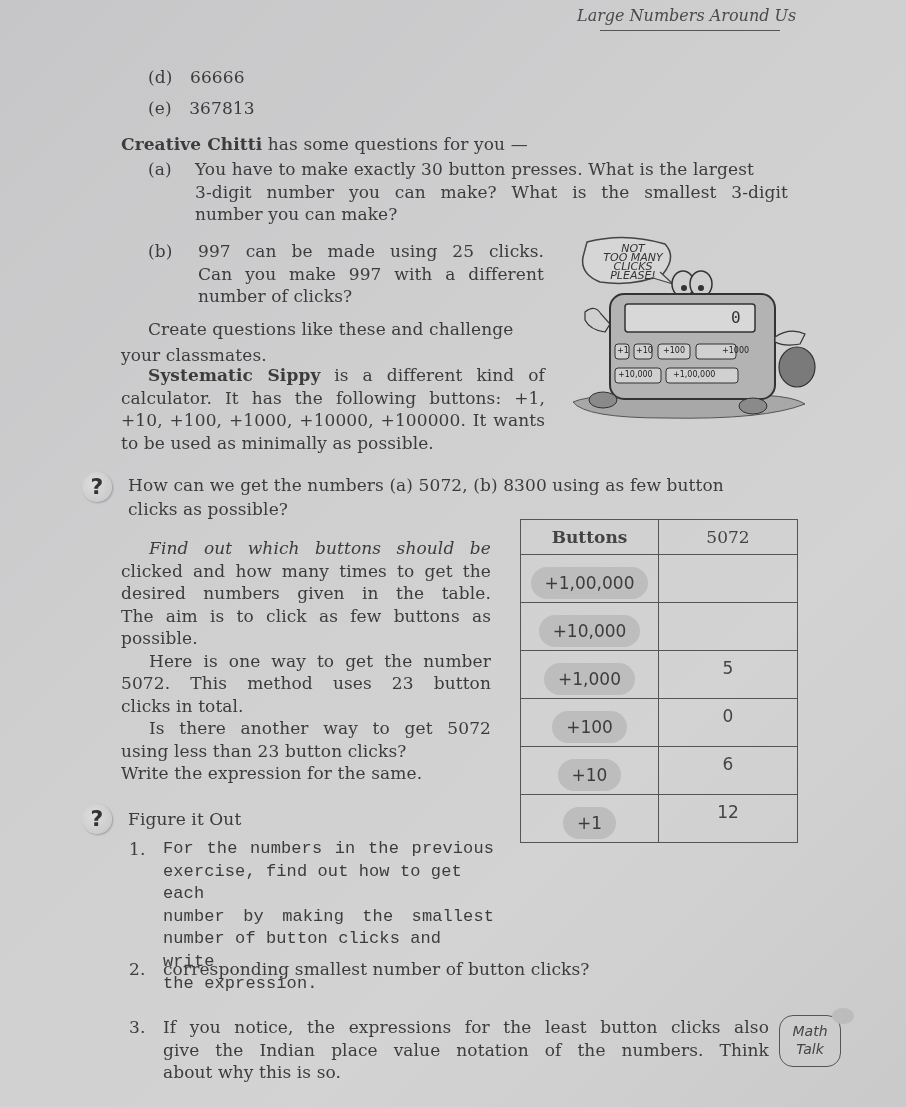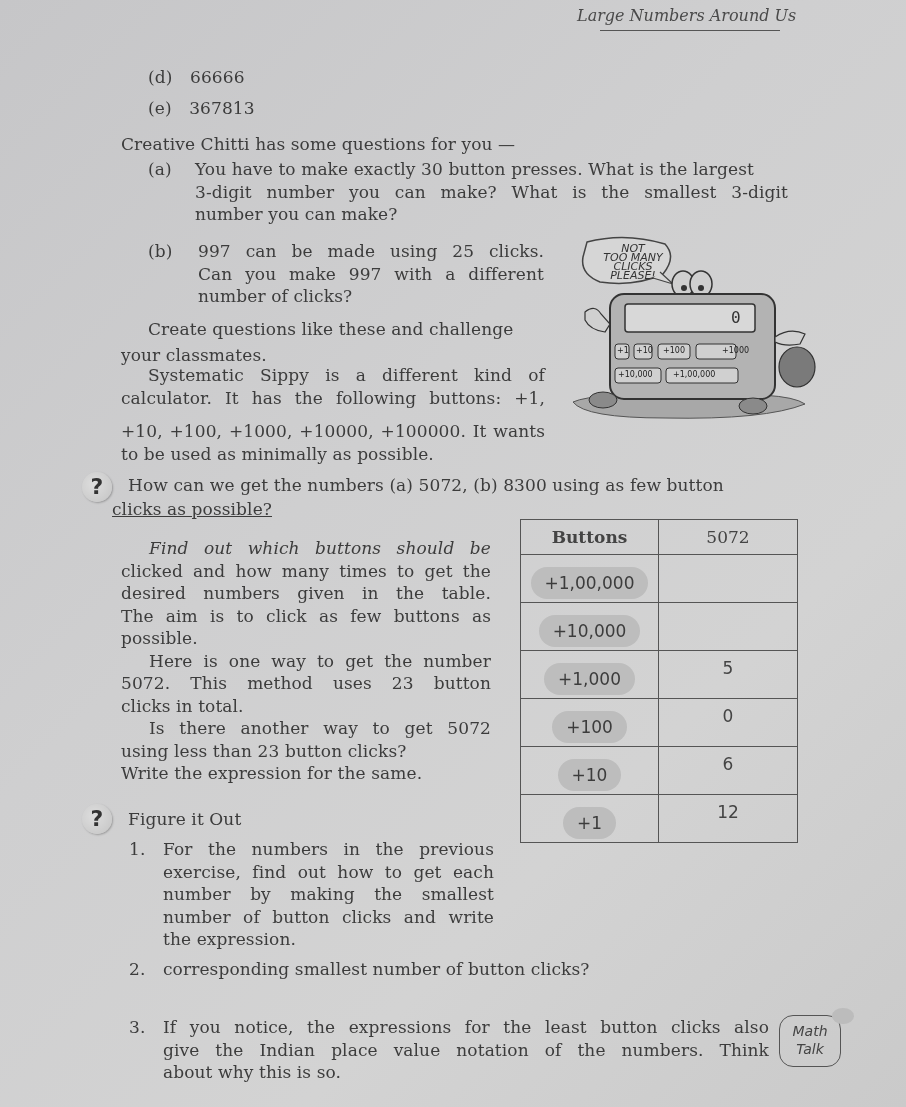--- a/index.html
+++ b/index.html
@@ -9,21 +9,21 @@
     font-family: "DejaVu Serif", serif;
     color:#3c3c3c;
   }
   .abs { position:absolute; }
   .running-head {
     left:577px; top:6px; font-style:italic; font-size:16px; color:#4a4a4a;
     font-family: "DejaVu Serif", serif;
   }
   .rh-line { left:600px; top:30px; width:180px; height:1px; background:#555; }
   .t { font-size:17px; line-height:22.5px; letter-spacing:0.1px; }
-  .bold { font-weight:normal; }
+  .bold { font-weight:bold; }
   .just { text-align:justify; }
   .qmark {
     width:30px; height:30px; border-radius:50%;
     background: radial-gradient(circle at 40% 40%, #dedede, #c4c4c4);
     box-shadow: 1px 1px 2px rgba(0,0,0,0.25);
     font-family:"DejaVu Sans", sans-serif; font-weight:bold; font-size:22px;
     color:#333; text-align:center; line-height:30px;
   }
   table.btn-table {
     border-collapse:collapse; font-family:"DejaVu Sans", sans-serif; color:#444;
@@ -82,21 +82,21 @@
 </div>
 
 <div class="abs t" style="left:148px; top:318px;">Create questions like these and challenge</div>
 <div class="abs t" style="left:121px; top:344px;">your classmates.</div>
 
 <div class="abs t" style="left:121px; top:364px; width:424px;">
   <div style="padding-left:27px; text-align:justify; text-align-last:justify;">
     <span class="bold">Systematic Sippy</span><span> is a different kind of</span>
   </div>
   <div style="text-align:justify; text-align-last:justify;">calculator. It has the following buttons: +1,</div>
-  <div style="text-align:justify; text-align-last:justify;margin-top:11px;">+10, +100, +1000, +10000, +100000. It wants</div>
+  <div style="text-align:justify; text-align-last:justify;">+10, +100, +1000, +10000, +100000. It wants</div>
   <div>to be used as minimally as possible.</div>
 </div>
 
 <div class="abs" style="left:565px; top:232px; width:270px; height:190px;">
   <svg width="270" height="190" viewBox="0 0 270 190">
 
     <path d="M22,10 Q60,0 100,12 Q112,25 98,42 Q70,55 35,50 Q15,42 18,25 Z" fill="#d6d6d6" stroke="#444" stroke-width="1.5"></path>
     <path d="M95,40 L108,52 L88,46" fill="#d6d6d6" stroke="#444" stroke-width="1.2"></path>
 
     <ellipse cx="118" cy="52" rx="11" ry="13" fill="#cfcfcf" stroke="#333" stroke-width="1.5"></ellipse>
@@ -139,21 +139,21 @@
     <span style="position:absolute; left:86px;margin-left:21px;">+1000</span>
   </div>
   <div class="abs" style="left:50px; top:138px; font-family:'DejaVu Sans', sans-serif; font-size:8px; color:#222;">
     <span style="position:absolute; left:3px;">+10,000</span>
     <span style="position:absolute; left:58px;">+1,00,000</span>
   </div>
 </div>
 
 <div class="abs qmark" style="left:82px; top:472px;">?</div>
 <div class="abs t" style="left:128px; top:474px;">How can we get the numbers (a) 5072, (b) 8300 using as few button</div>
-<div class="abs t" style="left:112px; top:498px;text-decoration:underline;">clicks as possible?</div>
+<div class="abs t" style="left:128px; top:498px;">clicks as possible?</div>
 
 <div class="abs t" style="left:121px; top:537px; width:370px;">
   <div style="padding-left:28px; text-align-last:justify;font-style:italic;">Find out which buttons should be</div>
   <div style="text-align:justify; text-align-last:justify;">clicked and how many times to get the</div>
   <div style="text-align:justify; text-align-last:justify;">desired numbers given in the table.</div>
   <div style="text-align:justify; text-align-last:justify;">The aim is to click as few buttons as</div>
   <div>possible.</div>
   <div style="padding-left:28px; text-align-last:justify;">Here is one way to get the number</div>
   <div style="text-align:justify; text-align-last:justify;">5072. This method uses 23 button</div>
   <div>clicks in total.</div>
@@ -205,21 +205,21 @@
         </td>
   </tr>
 </tbody>
   </table>
 
 <div class="abs qmark" style="left:82px; top:804px;">?</div>
 <div class="abs t" style="left:128px; top:808px;">Figure it Out</div>
 
 <div class="abs t" style="left:129px; top:838px; width:365px;">
   <span style="position:absolute; left:0;">1.</span>
-  <div style="margin-left:34px;">
+  <div style="margin-left:34px;font-family:Liberation Mono, monospace;">
     <div style="text-align-last:justify;">For the numbers in the previous</div>
     <div style="text-align-last:justify;">exercise, find out how to get each</div>
     <div style="text-align-last:justify;">number by making the smallest</div>
     <div style="text-align-last:justify;">number of button clicks and write</div>
     <div>the expression.</div>
   </div>
 </div>
 
 <div class="abs t" style="left:129px; top:958px; width:672px;">
   <span style="position:absolute; left:0;">2.</span>

